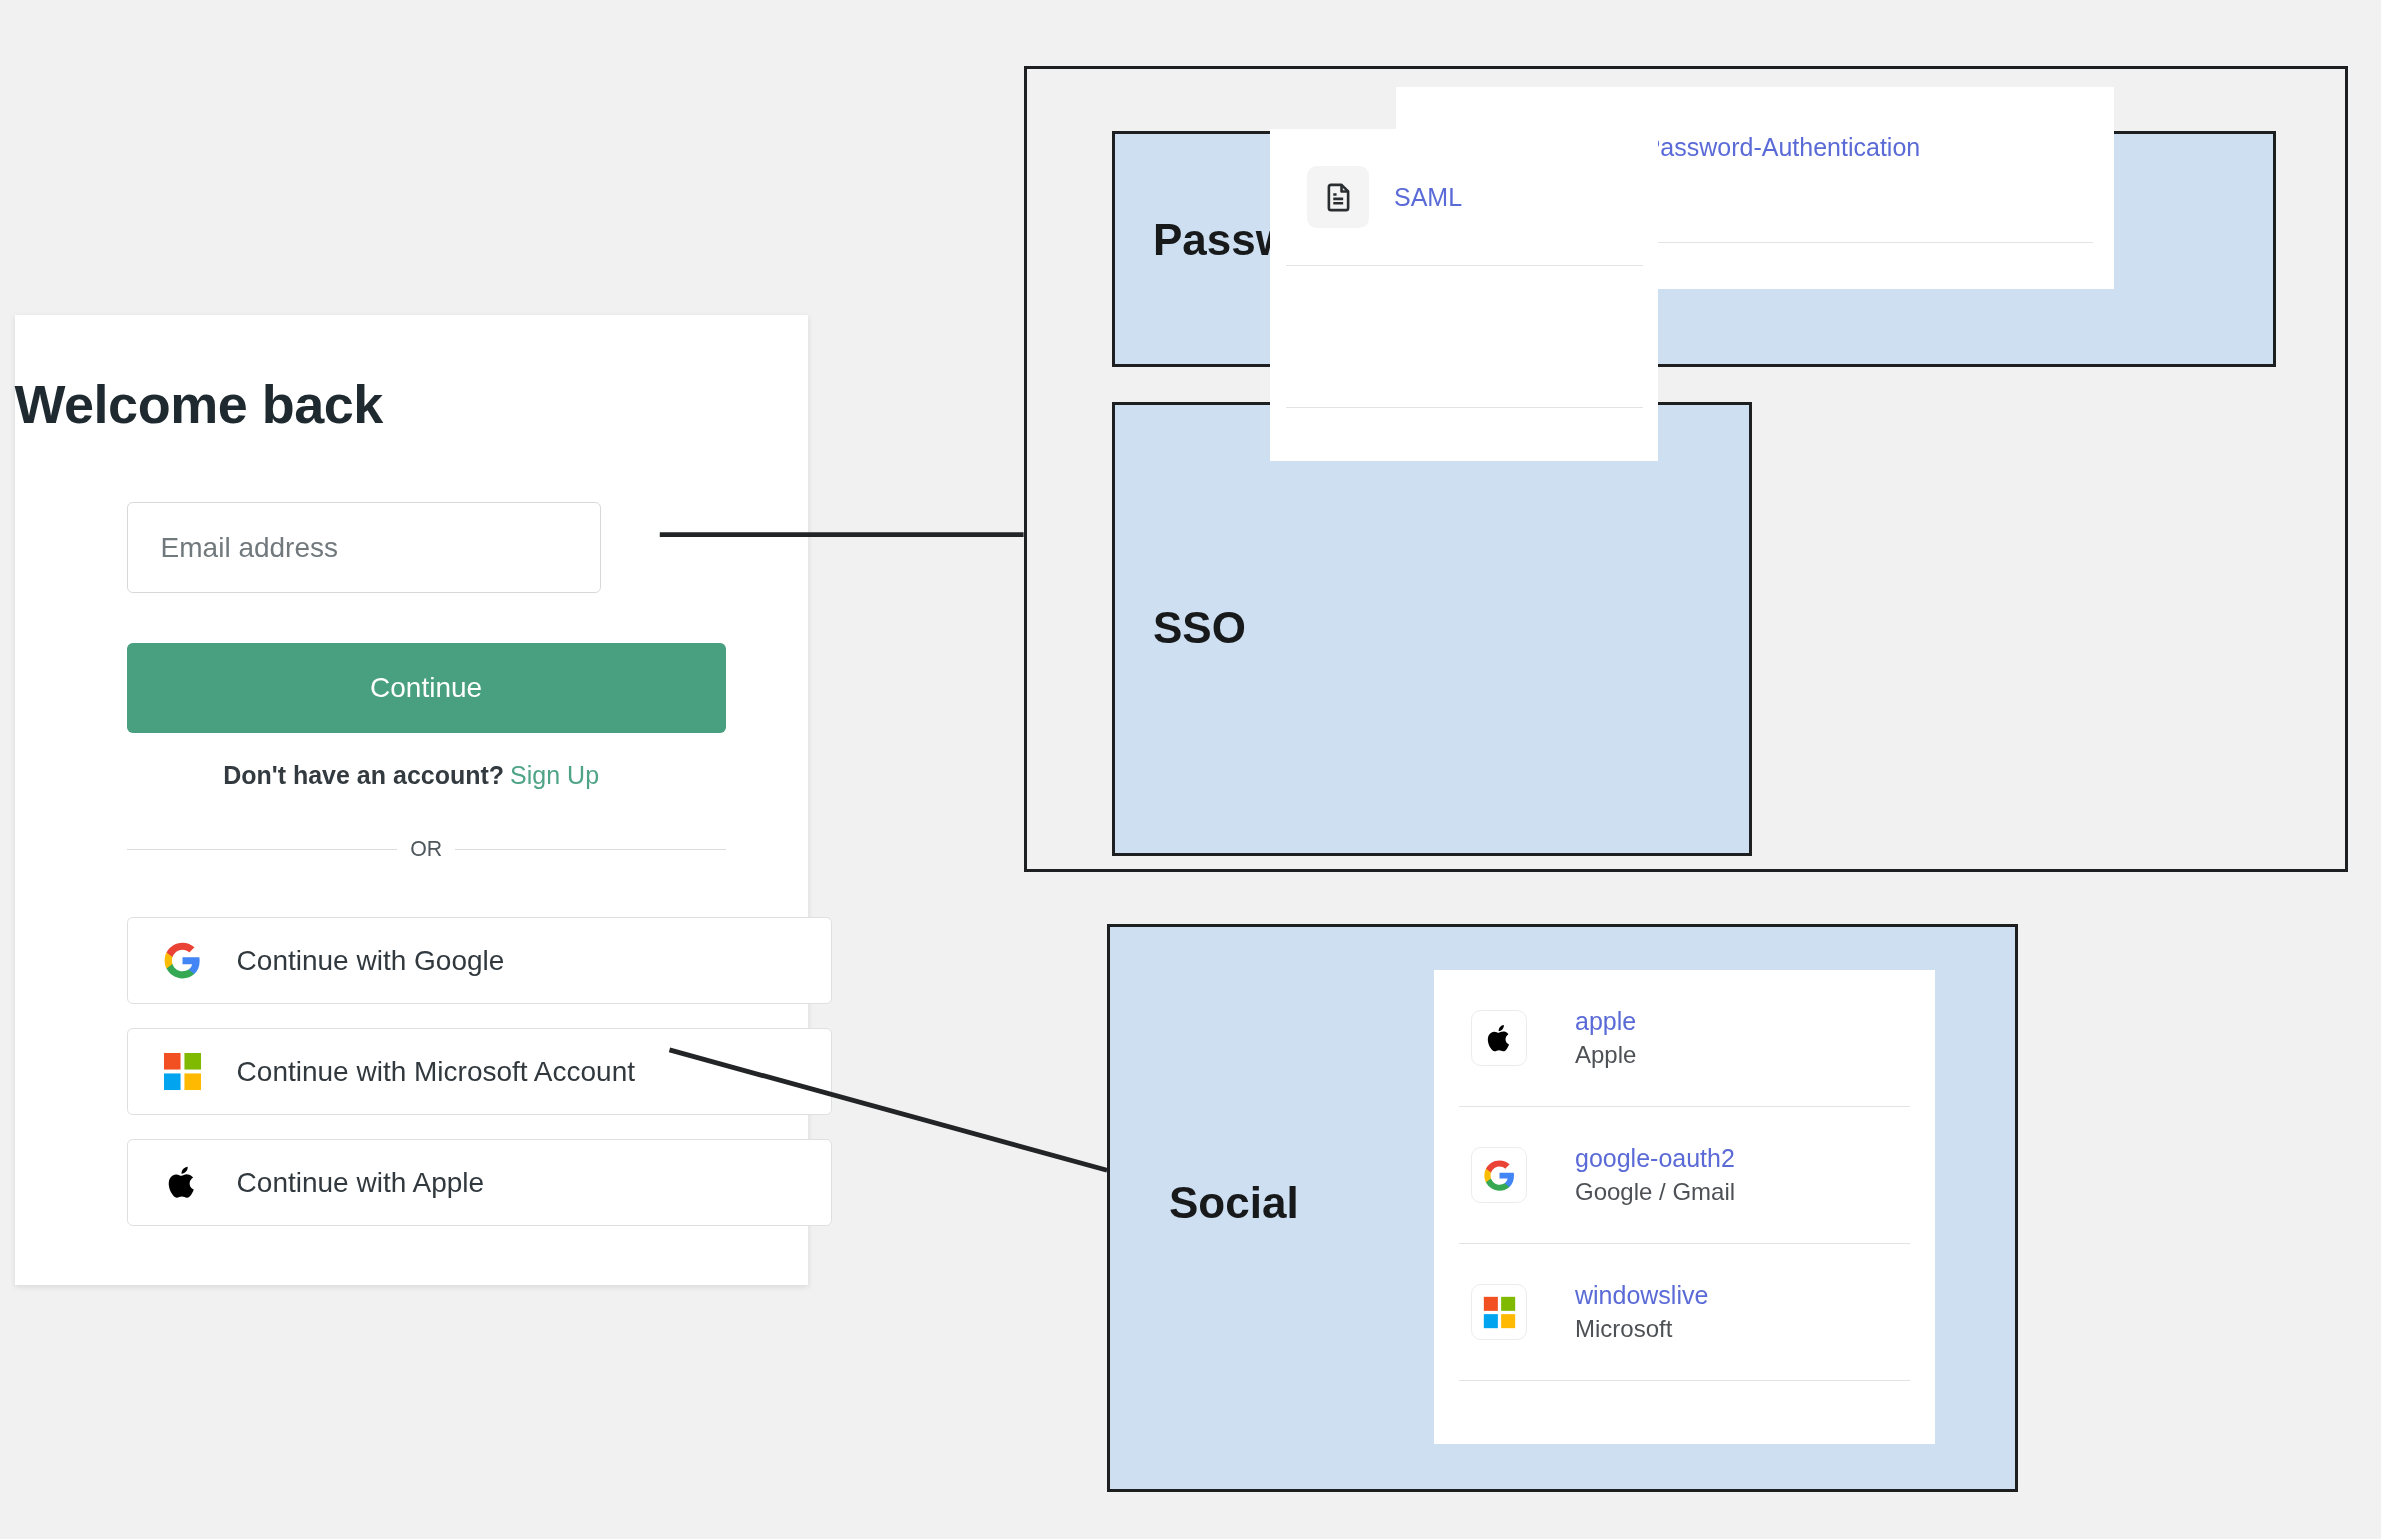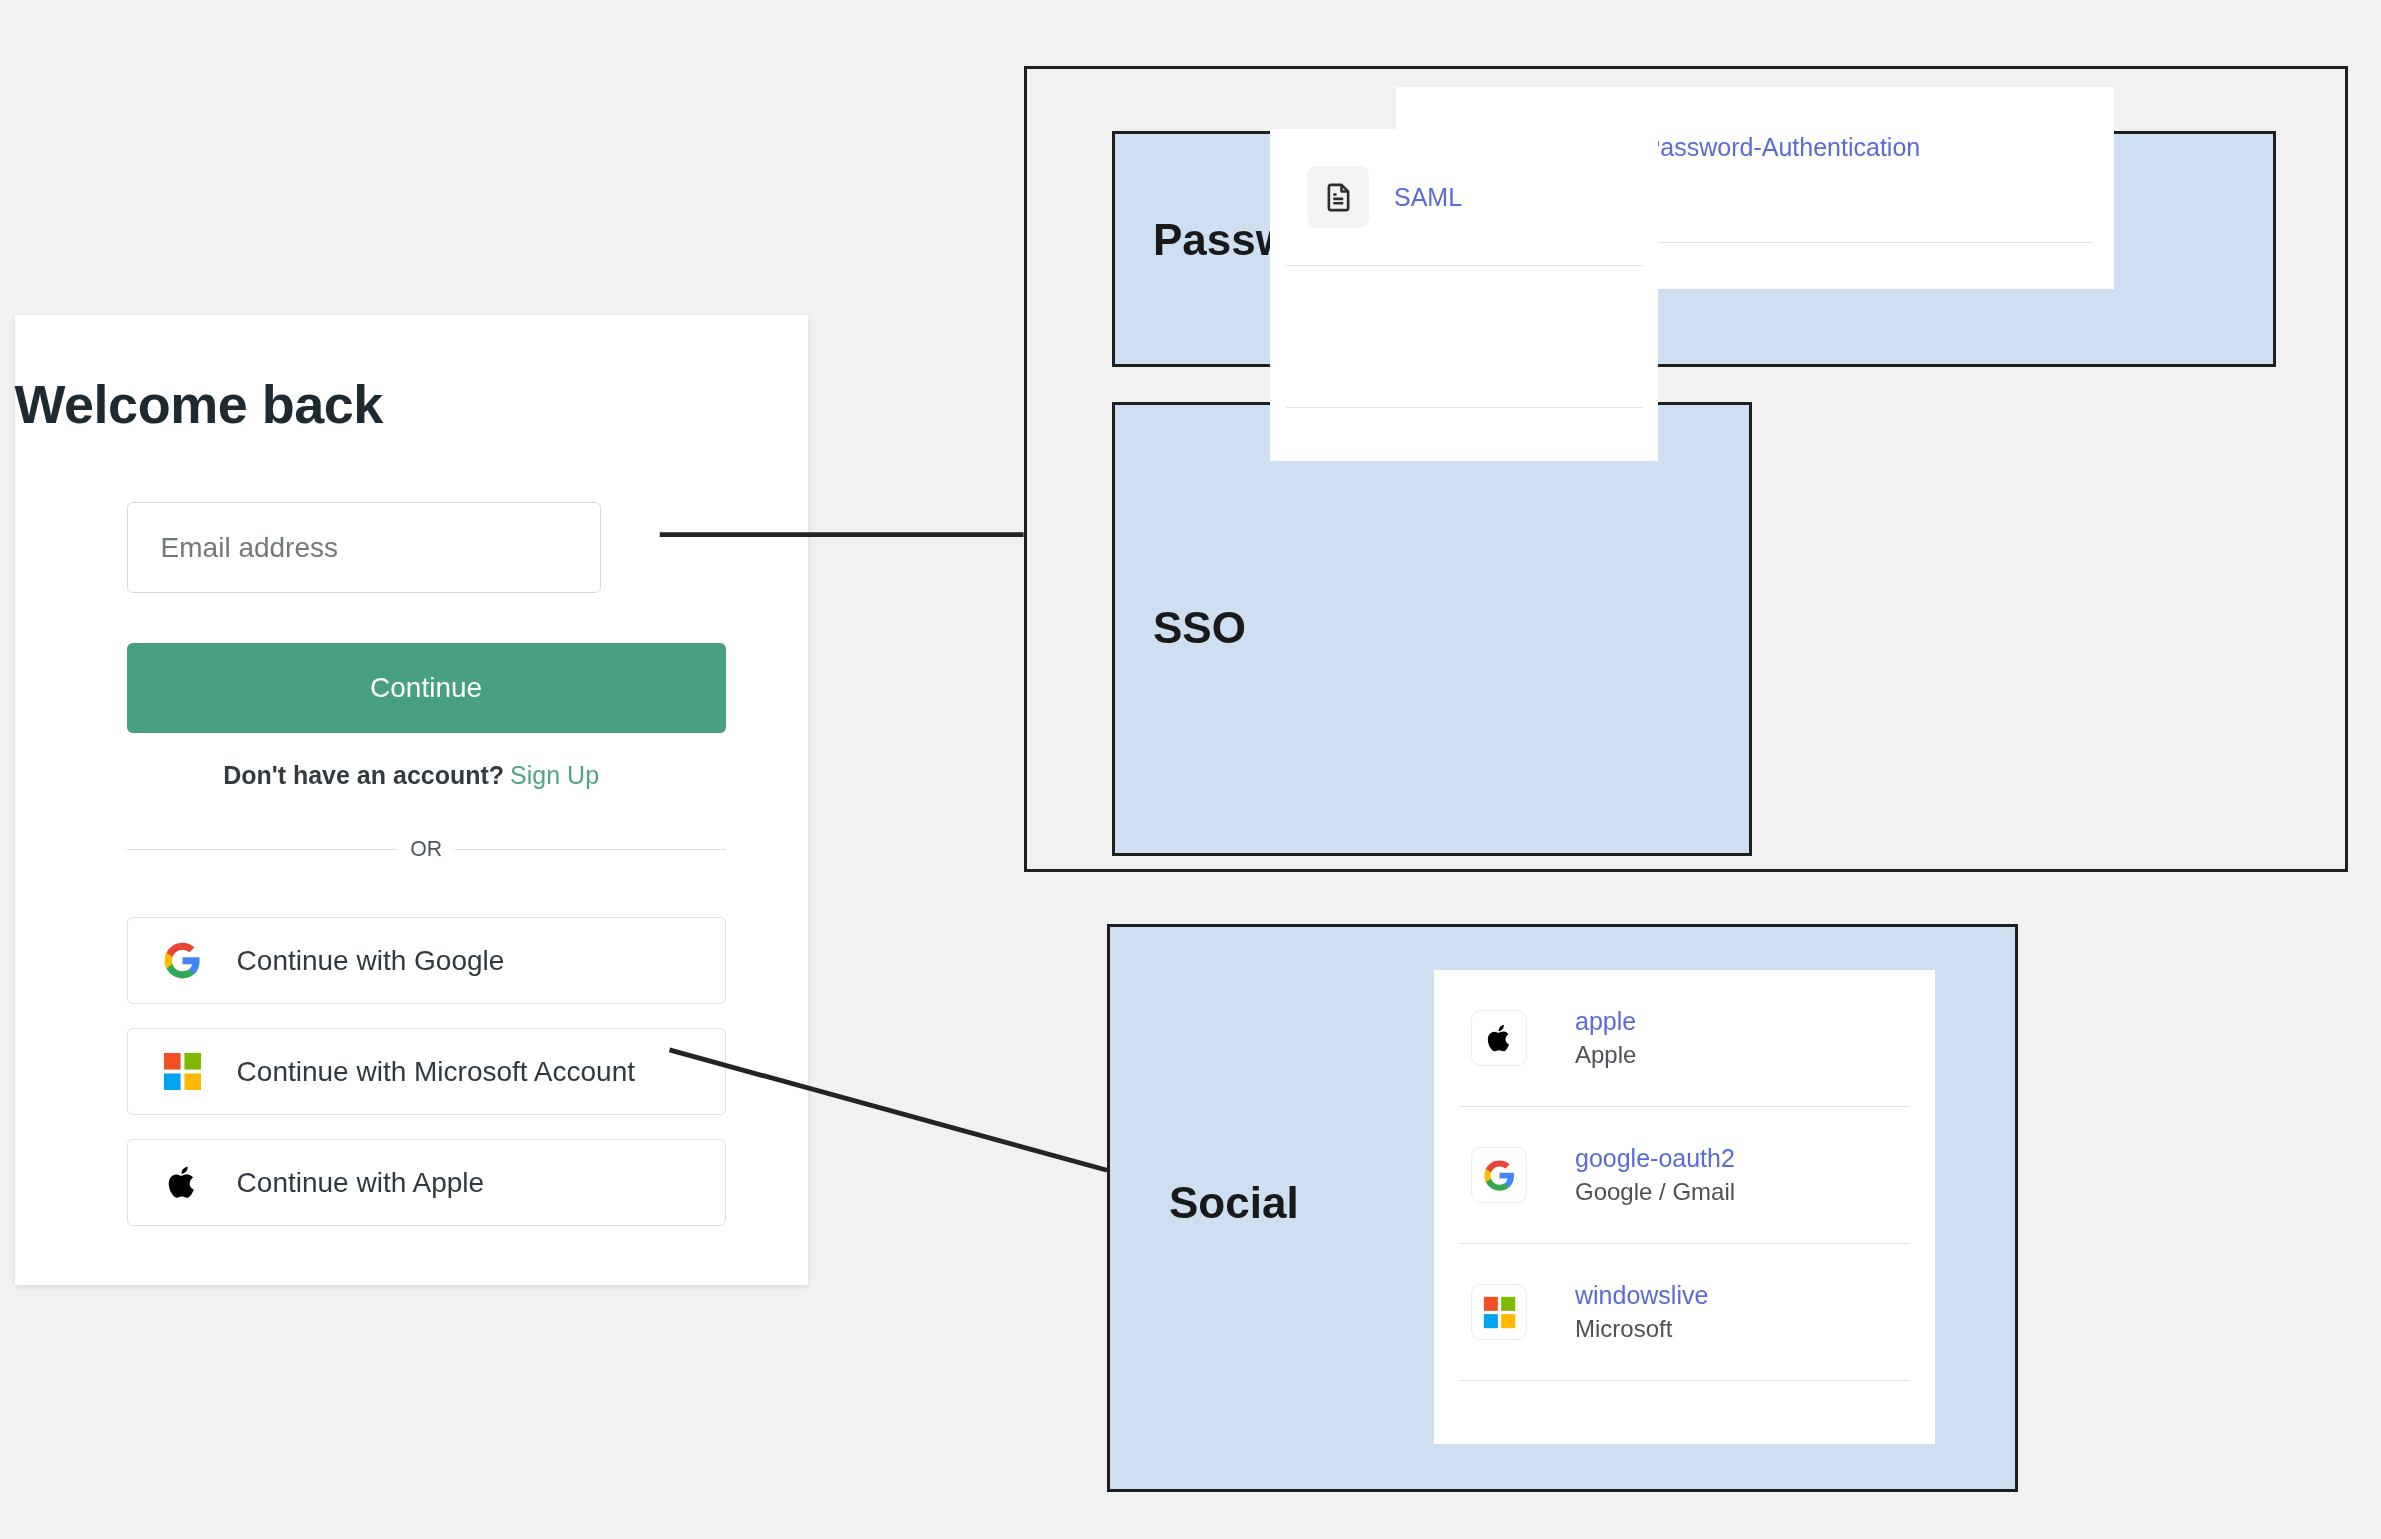--- a/index.html
+++ b/index.html
@@ -92,21 +92,21 @@
     height: 1px;
     background: #dcdcdc;
   }
   #or-divider .or-label {
     font-size: 21.3px;
     color: #4e575c;
   }
   .social-btn {
     position: absolute;
     left: 112px;
-    width: 599px;
+    width: 705px;
     height: 87px;
     border: 1px solid #dfdfdf;
     border-radius: 5.8px;
     background: #fff;
     display: flex;
     align-items: center;
     padding-left: 35px;
     gap: 35px;
     cursor: pointer;
   }

